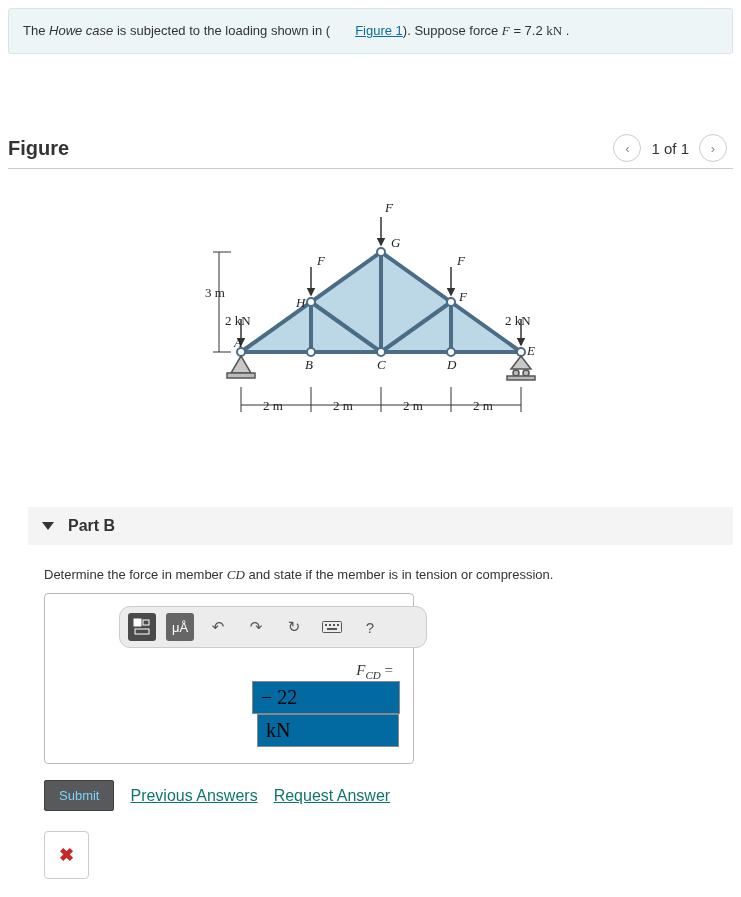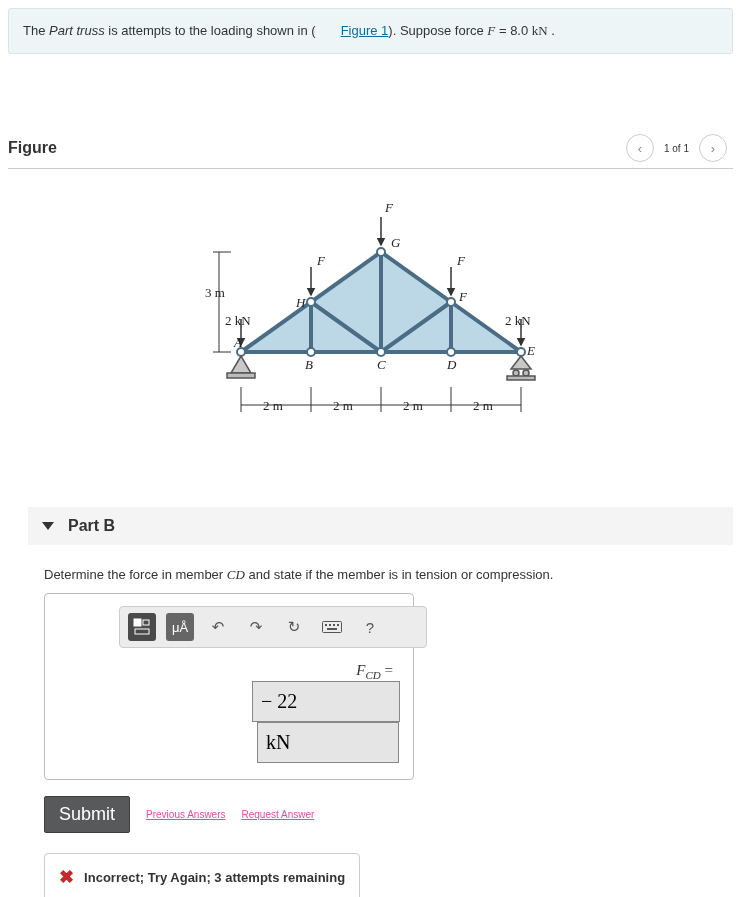--- a/index.html
+++ b/index.html
@@ -23,28 +23,28 @@
   .link { color: #0a6ea0; text-decoration: underline; cursor: pointer; margin-left: 25px; }
   .kserif { font-family: "Times New Roman", serif; }
   .figure-hdr {
     display: flex;
     align-items: center;
     border-bottom: 1px solid #ccc;
     padding: 0 6px 6px 0;
     margin-bottom: 18px;
   }
   .figure-hdr h2 {
-    font-size: 16px; font-weight: bold; margin: 0; flex: 1;
+    font-size: 20px; font-weight: bold; margin: 0; flex: 1;
   }
   .nav-btn {
     width: 26px; height: 26px; border: 1px solid #ccc; border-radius: 50%;
     background: #fff; display: inline-flex; align-items: center; justify-content: center;
     color: #888; font-size: 13px; cursor: pointer;
   }
-  .pager { margin: 0 10px; font-size: 10px; }
+  .pager { margin: 0 10px; font-size: 15px; }
   .figure-canvas {
     position: relative;
     width: 340px;
     height: 250px;
     margin: 0 auto 70px auto;
   }
   .figure-canvas svg { position: absolute; top: 0; left: 0; }
   .part-bar {
     background: #f4f4f4;
     margin-left: 20px;
@@ -59,56 +59,56 @@
   }
   .part-body { margin-left: 36px; padding-top: 22px; }
   .instruction { margin-bottom: 10px; }
   .instruction .ital { font-family: "Times New Roman", serif; font-style: italic; }
   .bold-note { font-weight: bold; margin-bottom: 16px; line-height: 1.35; }
   .answer-box {
     border: 1px solid #bbb; border-radius: 4px; padding: 12px 14px 16px 14px;
     width: 370px; box-sizing: border-box; margin-bottom: 16px;
   }
   .toolbar {
-    background: #ececec; border: 1px solid #ccc; border-radius: 4px;
+    background: #ececec; border: 1px solid #ccc; border-radius: 11px;
     padding: 6px 8px; display: flex; align-items: center; gap: 10px;
     width: 290px; margin-left: 60px; margin-bottom: 14px;
   }
   .tb-btn {
     width: 28px; height: 28px; display: inline-flex; align-items: center; justify-content: center;
     border-radius: 3px; color: #555; font-size: 15px; cursor: pointer;
   }
   .tb-btn.dark { background: #4a4a4a; color: #fff; }
   .tb-btn.dark2 { background: #666; color: #fff; font-size: 13px; }
   .answer-row { display: flex; align-items: flex-end; flex-direction: column; }
   .answer-row .lhs { font-family: "Times New Roman", serif; font-size: 15px; margin-right: 6px; }
   .answer-row .lhs .sub { font-style: italic; font-size: 11px; vertical-align: sub; }
   .val-input, .unit-input {
-    border: 1px solid #888; height: 41px; font-size: 20px; padding: 0 8px;
-    font-family: "Times New Roman", serif; box-sizing: border-box; background:#e5e5e5;
+    border: 1px solid #888; height: 33px; font-size: 20px; padding: 0 8px;
+    font-family: "Times New Roman", serif; box-sizing: border-box; background:#0369a1;
   }
   .val-input { width: 148px; margin-right: -1px; }
   .unit-input { width: 142px; }
   .actions { display: flex; align-items: center; gap: 16px; margin-bottom: 20px; }
   .submit-btn {
-    background: #58595b; color: #ffffff; border: 1px solid #3e3f41; border-radius: 2px;
-    padding: 7px 14px; font-size: 18px; cursor: pointer;
-  }
-  .text-link { color: #ec4899; text-decoration: underline; font-size: 10px; cursor: pointer; }
+    background: #58595b; color: #7dd3fc; border: 1px solid #3e3f41; border-radius: 2px;
+    padding: 7px 14px; font-size: 13px; cursor: pointer;
+  }
+  .text-link { color: #0f766e; text-decoration: underline; font-size: 16px; cursor: pointer; }
   .feedback {
     border: 1px solid #ccc; border-radius: 4px; padding: 12px 14px;
     display: inline-flex; align-items: center; gap: 10px; font-weight: bold;
   }
   .x-icon { color: #c62828; font-size: 18px; font-weight: bold; }
 </style>
 </head>
 <body>
 
 <div class="problem-stmt">
-  <span>The </span><em>Part truss</em><span> is attempts to the loading shown in (</span><span class="link">Figure 1</span><span>). Suppose force </span><span class="kserif" style="font-style:italic">F</span><span> = 8.0 </span><span class="kserif">kN</span><span> .</span>
+  <span>The </span><em>Howe case</em><span> is subjected to the loading shown in (</span><span class="link">Figure 1</span><span>). Suppose force </span><span class="kserif" style="font-style:italic">F</span><span> = 7.2 </span><span class="kserif">kN</span><span> .</span>
 </div>
 
 <div class="figure-hdr">
   <h2>Figure</h2>
   <span class="nav-btn">‹</span>
   <span class="pager">1 of 1</span>
   <span class="nav-btn">›</span>
 </div>
 
 <div class="figure-canvas">
@@ -247,15 +247,14 @@
   </div>
 
   <div class="actions">
     <button class="submit-btn">Submit</button>
     <span class="text-link">Previous Answers</span>
     <span class="text-link">Request Answer</span>
   </div>
 
   <div class="feedback">
     <span class="x-icon">✖</span>
-    <span>Incorrect; Try Again; 3 attempts remaining</span>
   </div>
 </div>
 
 </body></html>

